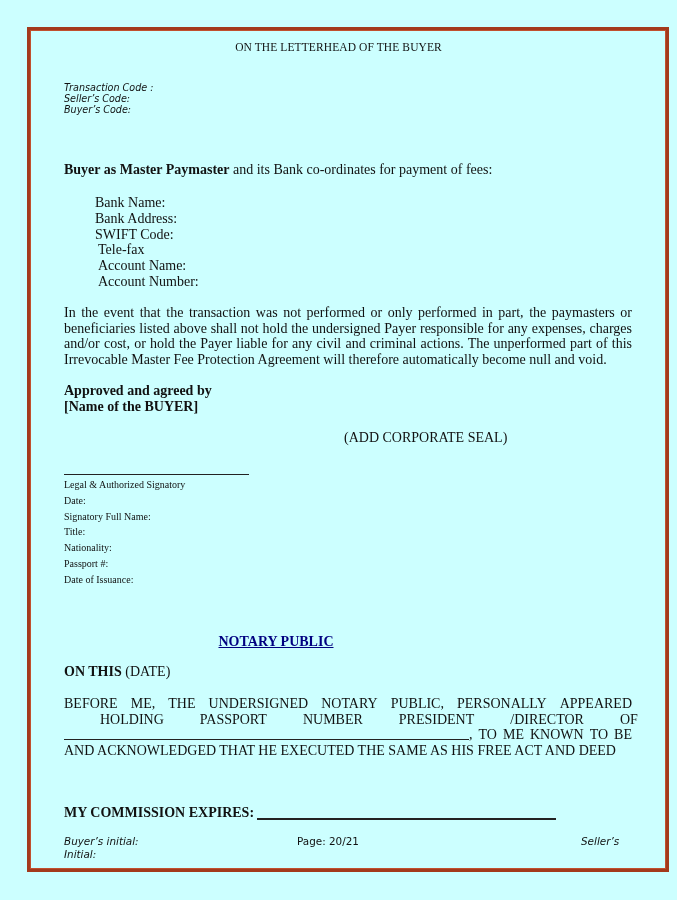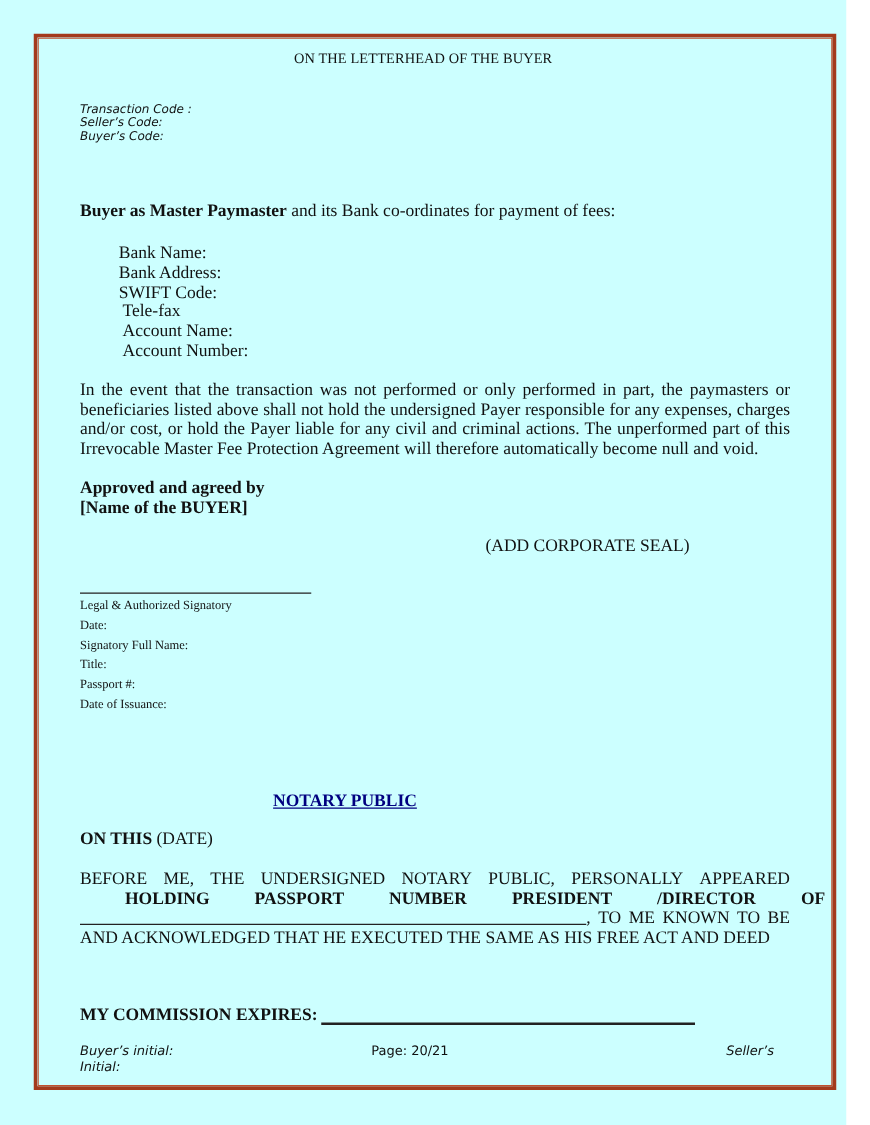--- a/index.html
+++ b/index.html
@@ -70,23 +70,23 @@
       text-align: justify;
       text-align-last: left;
     }
     .approved {
       left: 64px; top: 383px;
       font-size: 14px;
       font-weight: bold;
       line-height: 16px;
     }
     .seal {
-      right: 76px; top: 430px;
-      font-size: 14px;
-      text-align: center;
+      right: 52px; top: 430px;
+      font-size: 14px;
+      text-align: left;
       width: 300px;
     }
     .sig-line {
       left: 64px; top: 474px;
       width: 185px;
       height: 0;
       border-top: 1px solid #222;
     }
     .sig-list {
       left: 64px; top: 477px;
@@ -180,20 +180,21 @@
 
 <div class="abs serif seal">(ADD CORPORATE SEAL)</div>
 
 <div class="abs sig-line"></div>
 
 <div class="abs serif sig-list">
   <div>Legal &amp; Authorized Signatory</div>
   <div>Date:</div>
   <div>Signatory Full Name:</div>
   <div>Title:</div>
+  <div>Nationality:</div>
   <div>Passport #:</div>
   <div>Date of Issuance:</div>
 </div>
 
 <div class="abs serif notary-title">NOTARY PUBLIC</div>
 
 <div class="abs serif on-this">
   <b>ON THIS</b><span> (DATE)</span>
 </div>
 
@@ -201,21 +202,21 @@
   <div class="line">
     <span>BEFORE</span>
     <span>ME,</span>
     <span>THE</span>
     <span>UNDERSIGNED</span>
     <span>NOTARY</span>
     <span>PUBLIC,</span>
     <span>PERSONALLY</span>
     <span>APPEARED</span>
   </div>
-  <div class="line" style="font-weight:bold;gap:36px;">
+  <div class="line" style="font-weight:normal;gap:36px;">
     <span class="blank" style="width:137px;"></span>
     <span>HOLDING</span>
     <span>PASSPORT</span>
     <span>NUMBER</span>
     <span>PRESIDENT</span>
     <span>/DIRECTOR</span>
     <span>OF</span>
   </div>
   <div class="line">
     <span style="display:inline-flex;">

